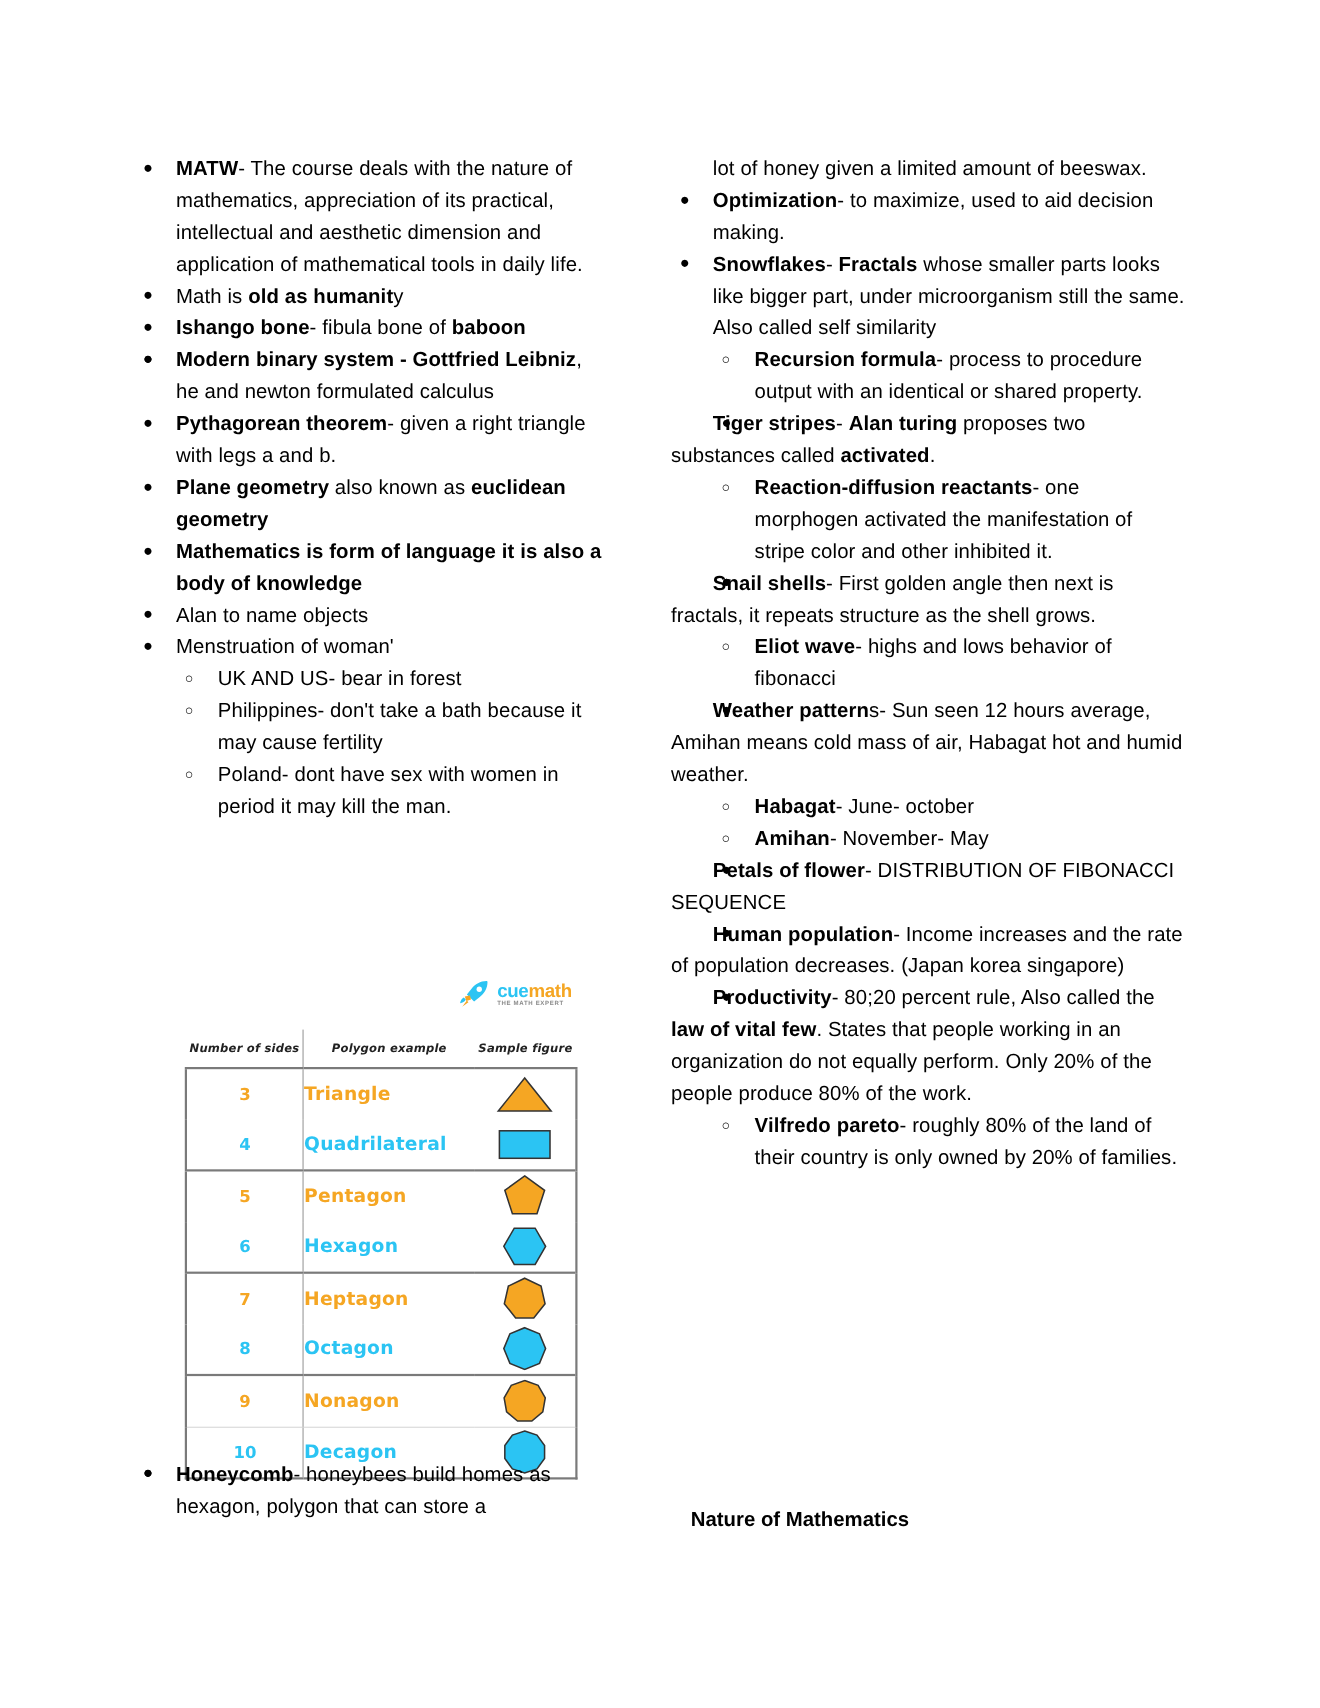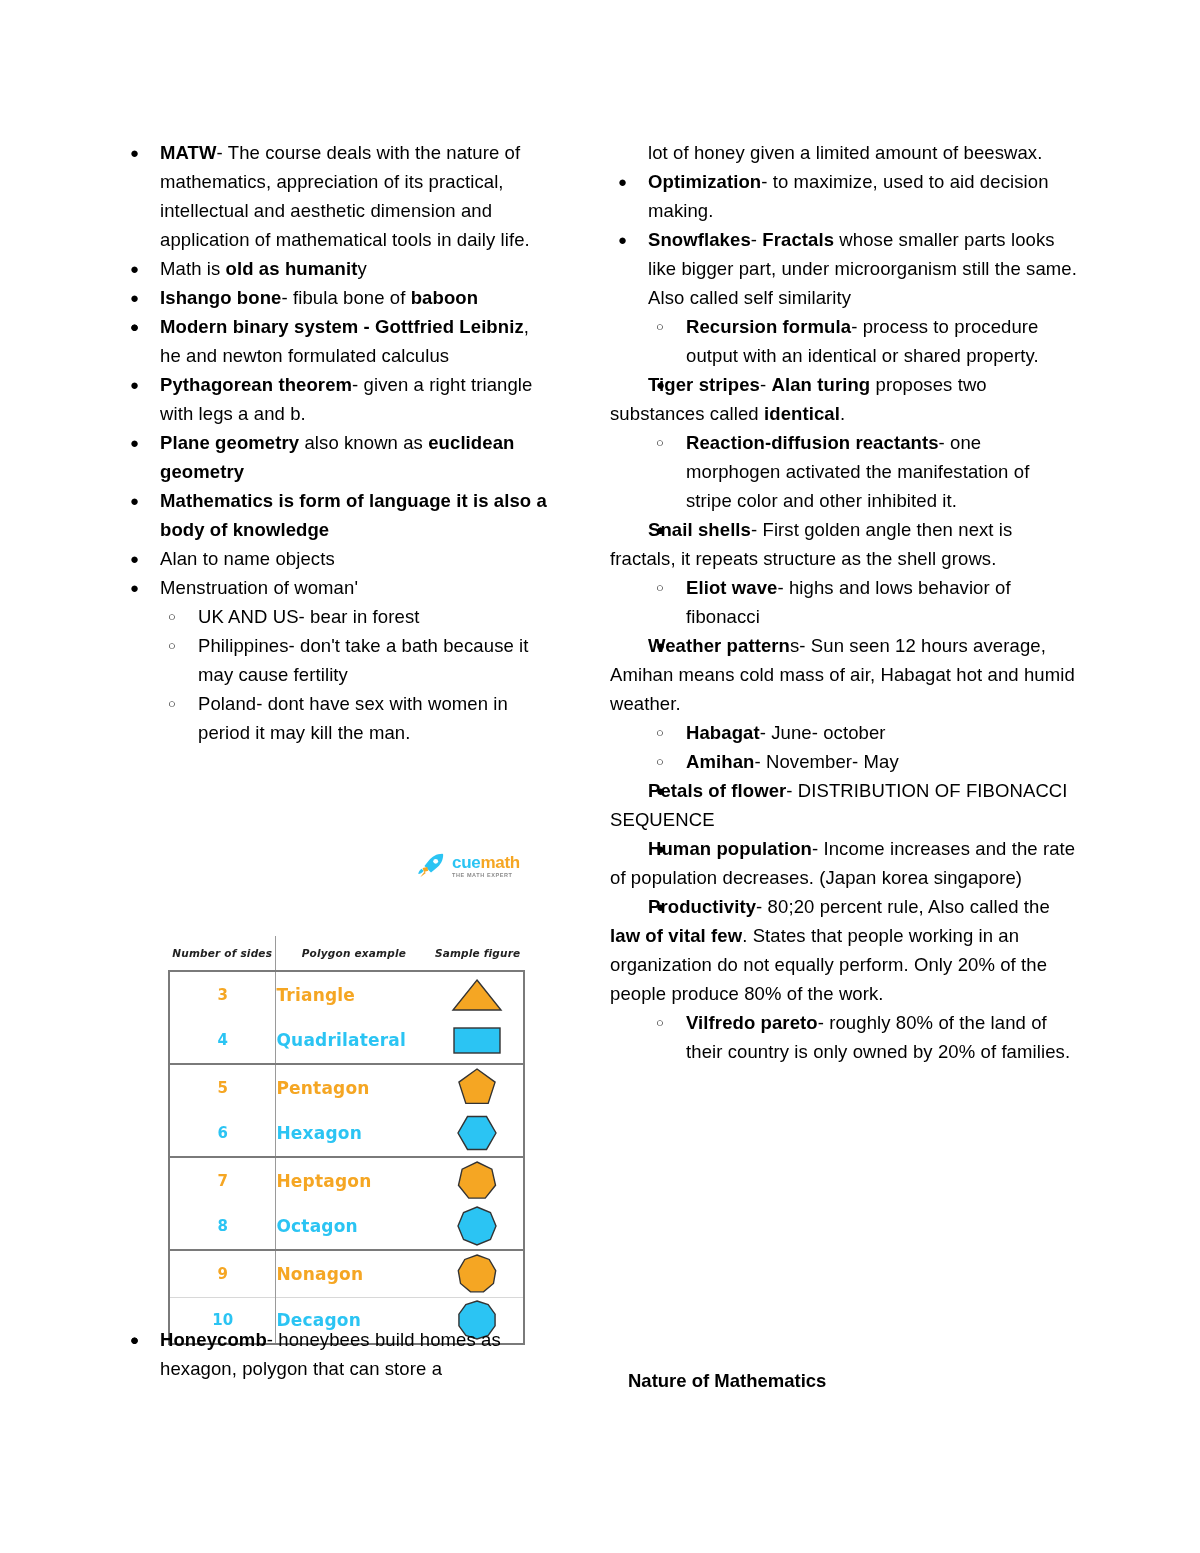--- a/index.html
+++ b/index.html
@@ -67,21 +67,21 @@
     position: absolute;
     font-size: 18.5px;
     line-height: 29px;
     font-weight: bold;
   }
 
   
   .logo {
     position: absolute;
     left: 416px;
-    top: 848px;
+    top: 886px;
     width: 112px;
     height: 36px;
     display: flex;
     align-items: center;
     gap: 6px;
   }
   .rocket { width: 30px; height: 30px; flex: 0 0 auto; }
   .logo-words { display: flex; flex-direction: column; line-height: 1; }
   .logo-main {
     font-size: 17px;
@@ -286,21 +286,21 @@
     </div>
 
   <div class="col col-right">
     <div class="li flushwrap" style="text-indent:38px;">
       <span>lot of honey given a limited amount of beeswax.</span>
     </div>
     <div id="right-list">
         <div class="li"><span class="marker">●</span><span><b>Optimization</b><span>- to maximize, used to aid decision making.</span></span></div>
         <div class="li"><span class="marker">●</span><span><b>Snowflakes</b><span>- </span><b>Fractals</b><span> whose smaller parts looks like bigger part, under microorganism still the same. Also called self similarity</span></span></div>
         <div class="li sub"><span class="marker">○</span><span><b>Recursion formula</b><span>- process to procedure output with an identical or shared property.</span></span></div>
-        <div class="li flushwrap"><span class="marker">●</span><span><b>Tiger stripes</b><span>- </span><b>Alan turing</b><span> proposes two substances called </span><b>identical</b><span>.</span></span></div>
+        <div class="li flushwrap"><span class="marker">●</span><span><b>Tiger stripes</b><span>- </span><b>Alan turing</b><span> proposes two substances called </span><b>activated</b><span>.</span></span></div>
         <div class="li sub"><span class="marker">○</span><span><b>Reaction-diffusion reactants</b><span>- one morphogen activated the manifestation of stripe color and other inhibited it.</span></span></div>
         <div class="li flushwrap"><span class="marker">●</span></div>
         <div class="li flushwrap"><span class="marker">●</span><span><b>Snail shells</b><span>- First golden angle then next is fractals, it repeats structure as the shell grows.</span></span></div>
         <div class="li sub"><span class="marker">○</span><span><b>Eliot wave</b><span>- highs and lows behavior of fibonacci</span></span></div>
         <div class="li flushwrap"><span class="marker">●</span><span><b>Weather pattern</b><span>s- Sun seen 12 hours average, Amihan means cold mass of air, Habagat hot and humid weather.</span></span></div>
         <div class="li sub"><span class="marker">○</span><span><b>Habagat</b><span>- June- october</span></span></div>
         <div class="li sub"><span class="marker">○</span><span><b>Amihan</b><span>- November- May</span></span></div>
         <div class="li flushwrap"><span class="marker">●</span><span><b>Petals of flower</b><span>-  DISTRIBUTION OF FIBONACCI SEQUENCE</span></span></div>
         <div class="li flushwrap"><span class="marker">●</span><span><b>Human population</b><span>- Income increases and the rate of population decreases. (Japan korea singapore)</span></span></div>
         <div class="li flushwrap"><span class="marker">●</span><span><b>Productivity</b><span>- 80;20 percent rule, Also called the </span><b>law of vital few</b><span>. States that people working in an organization do not equally perform. Only 20% of the people produce 80% of the work.</span></span></div>

